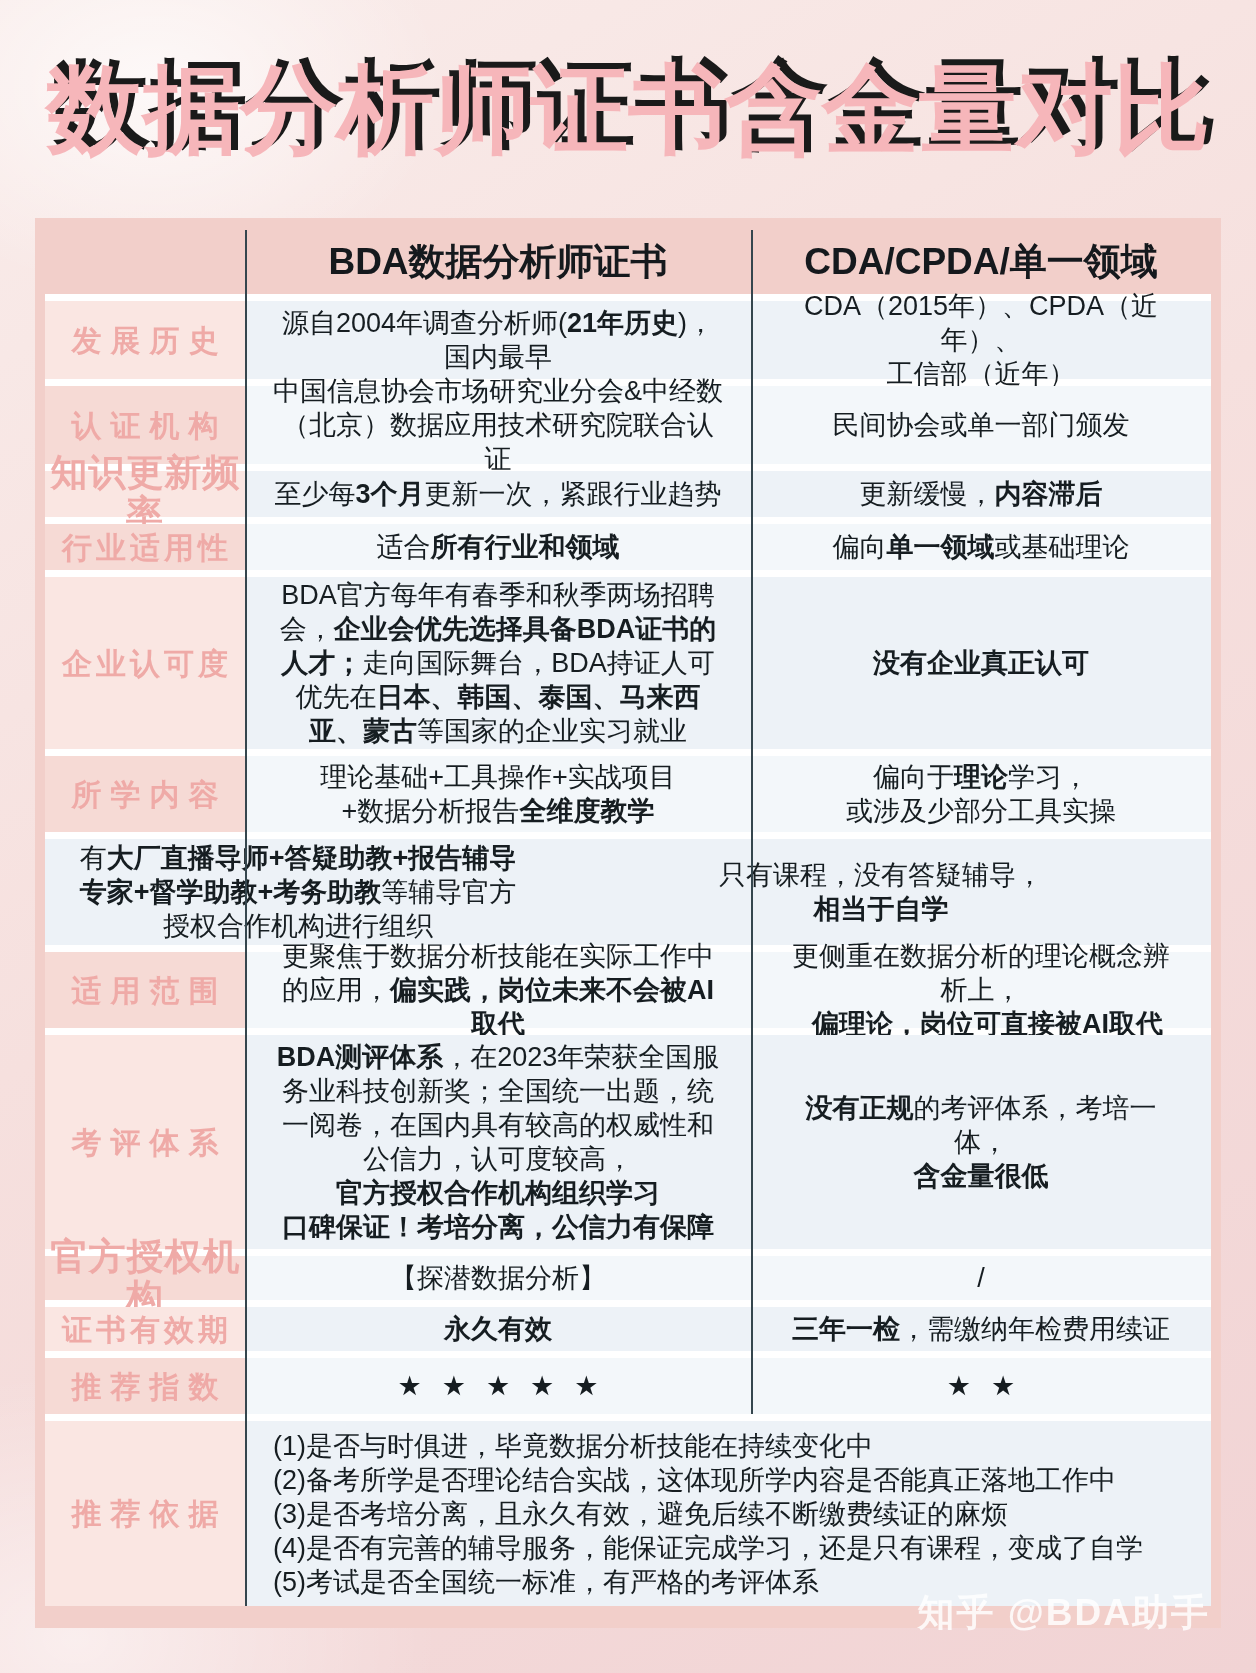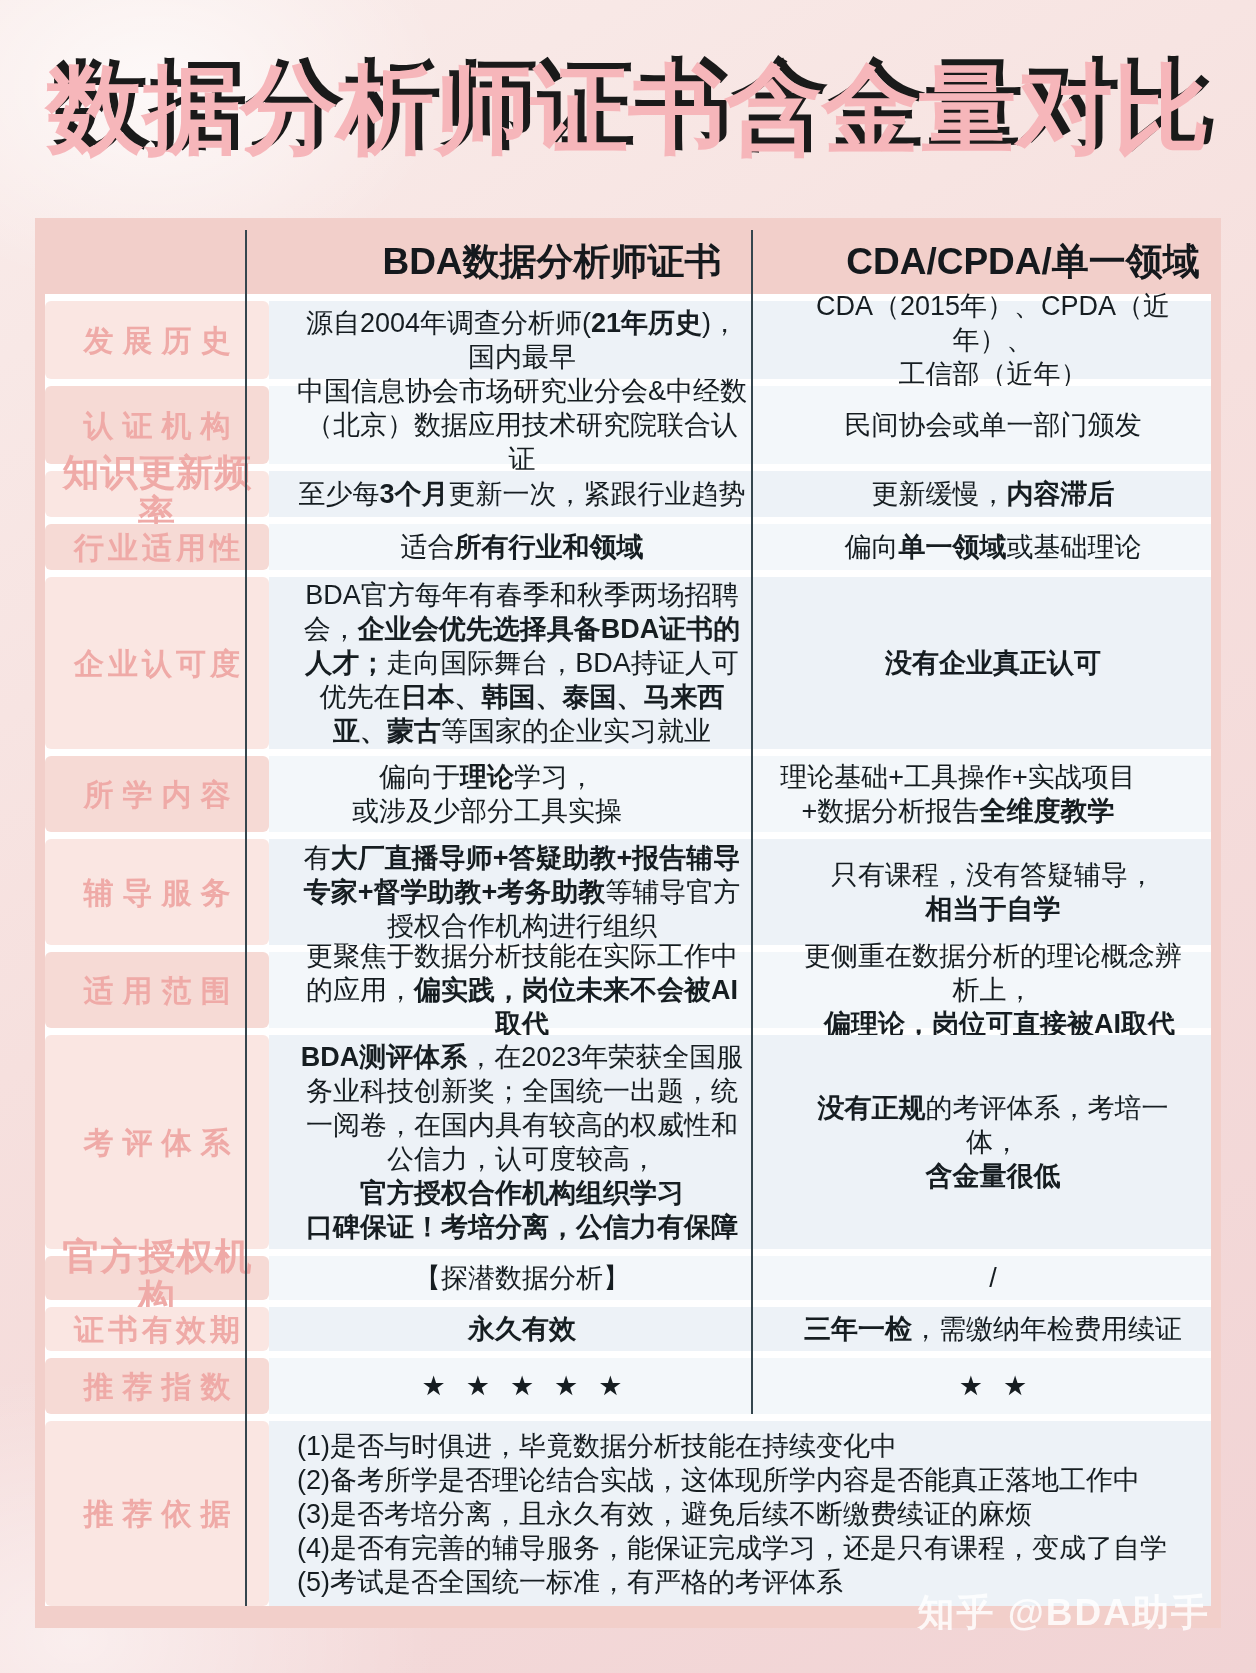--- a/index.html
+++ b/index.html
@@ -18,24 +18,24 @@
     white-space:nowrap;
   }
   .card{
     position:absolute;left:35px;top:218px;width:1186px;height:1410px;
     background:#f2cfca;padding:12px 10px 22px 10px;box-sizing:border-box;
   }
   .table{position:relative;width:100%;height:100%;background:#ffffff;display:flex;flex-direction:column;}
   .trow{display:flex;flex:none;margin-bottom:7px;}
   .trow:last-child{margin-bottom:0;}
   .cell{display:flex;align-items:center;justify-content:center;text-align:center;box-sizing:border-box;}
-  .cell-label{width:224px;flex:none;border-radius:6px;}
+  .cell-label{width:200px;flex:none;}
   .cell-a{width:506px;flex:none;}
   .cell-b{flex:1;}
-  .thead{height:64px;background:#f2cfca;gap:30px;}
+  .thead{height:64px;background:#f2cfca;}
   .thead .cell{background:transparent;font-size:37px;font-weight:800;color:#15191d;white-space:nowrap;}
   .data .cell-label{
     background:#fae6e2;color:#efaaa7;font-weight:700;font-size:30px;
     letter-spacing:9px;text-indent:9px;line-height:1.1;
   }
   .data.alt .cell-label{background:#f6dad5;}
   .data .cell-label.m5{letter-spacing:4px;text-indent:4px;}
   .data .cell-label.tight{letter-spacing:1px;text-indent:1px;font-size:37px;}
   .data .cell-a,.data .cell-b,.data .cell-basis{
     background:#edf2f7;color:#161d21;font-size:27px;line-height:34px;
@@ -94,28 +94,27 @@
     </div>
 
     <div class="trow data" style="height:172px">
       <div class="cell cell-label m5">企业认可度</div>
       <div class="cell cell-a"><span><span>BDA官方每年有春季和秋季两场招聘会，</span><span style="font-weight: 800;">企业会优先选择具备BDA证书的人才；</span><span>走向国际舞台，BDA持证人可优先在</span><span style="font-weight: 800;">日本、韩国、泰国、马来西亚、蒙古</span><span>等国家的企业实习就业</span></span></div>
       <div class="cell cell-b"><span><span style="font-weight: 800;">没有企业真正认可</span></span></div>
     </div>
 
     <div class="trow data alt" style="height:76px">
       <div class="cell cell-label">所学内容</div>
+      <div class="cell cell-a"><span><span>理论基础+工具操作+实战项目
++数据分析报告</span><span style="font-weight: 800;">全维度教学</span></span></div>
       <div class="cell cell-b"><span><span>偏向于</span><span style="font-weight: 800;">理论</span><span>学习，
 或涉及少部分工具实操</span></span></div>
-      <div class="cell cell-a"><span><span>理论基础+工具操作+实战项目
-+数据分析报告</span><span style="font-weight: 800;">全维度教学</span></span></div>
     </div>
 
     <div class="trow data" style="height:106px">
-      <div class="cell cell-label">辅导服务</div>
       <div class="cell cell-a"><span><span>有</span><span style="font-weight: 800;">大厂直播导师+答疑助教+报告辅导专家+督学助教+考务助教</span><span>等辅导官方授权合作机构进行组织</span></span></div>
       <div class="cell cell-b"><span><span>只有课程，没有答疑辅导，
 </span><span style="font-weight: 800;">相当于自学</span></span></div>
     </div>
 
     <div class="trow data alt" style="height:76px">
       <div class="cell cell-label">适用范围</div>
       <div class="cell cell-a"><span><span>更聚焦于数据分析技能在实际工作中的应用，</span><span style="font-weight: 800;">偏实践，岗位未来不会被AI取代</span></span></div>
       <div class="cell cell-b"><span><span>更侧重在数据分析的理论概念辨析上，
 </span><span style="font-weight: 700; margin-left: 13px;">偏理论，岗位可直接被AI取代</span></span></div>

